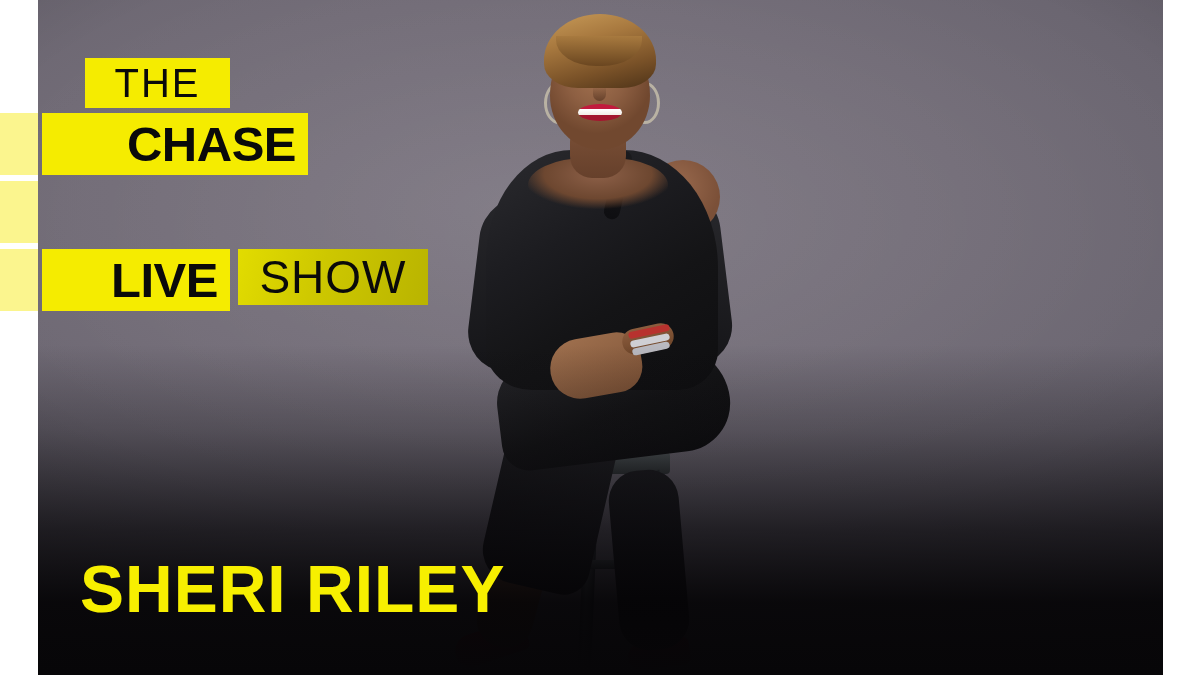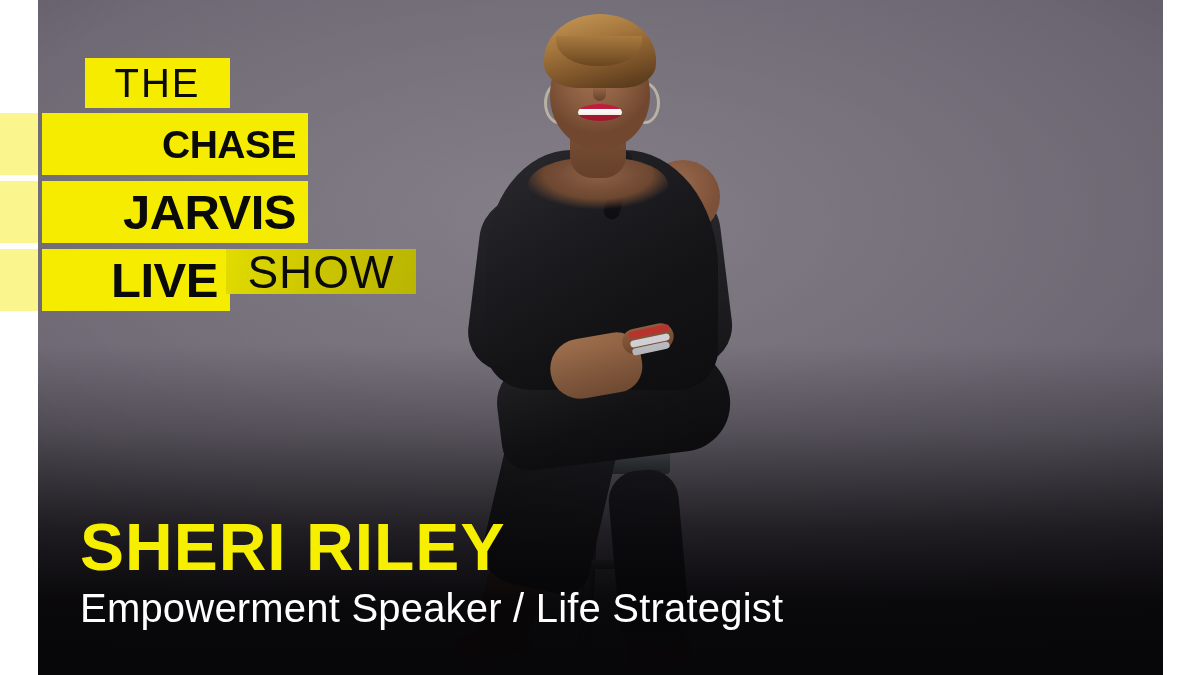--- a/index.html
+++ b/index.html
@@ -95,32 +95,32 @@
   .bar{position:absolute;display:flex;align-items:center;}
   .bar .txt{color:#0a0a0a;line-height:1;white-space:nowrap;text-align:center;}
 
   
   .ext{position:absolute;left:0;width:38px;background:#fbf58e;}
 
   #bar-the{left:85px;top:0;width:145px;height:50px;background:#f5ec00;justify-content:center;}
   #bar-the .txt{font-size:40px;font-weight:300;letter-spacing:2px;}
 
   #bar-chase{left:42px;top:55px;width:266px;height:62px;background:#f5ec00;justify-content:flex-end;padding-right:12px;box-sizing:border-box;}
-  #bar-chase .txt{font-size:39px;font-weight:700;letter-spacing:-.5px;}
+  #bar-chase .txt{font-size:49px;font-weight:700;letter-spacing:-.5px;}
   #ext-chase{top:55px;height:62px;}
 
   #bar-jarvis{left:42px;top:123px;width:266px;height:62px;background:#f5ec00;justify-content:flex-end;padding-right:12px;box-sizing:border-box;}
   #bar-jarvis .txt{font-size:49px;font-weight:700;letter-spacing:-.5px;}
   #ext-jarvis{top:123px;height:62px;}
 
   #bar-live{left:42px;top:191px;width:188px;height:62px;background:#f5ec00;justify-content:flex-end;padding-right:12px;box-sizing:border-box;}
   #bar-live .txt{font-size:49px;font-weight:700;letter-spacing:-.5px;}
   #ext-live{top:191px;height:62px;}
 
-  #bar-show{left:226px;top:191px;width:190px;height:45px;
+  #bar-show{left:238px;top:191px;width:190px;height:56px;
     background:linear-gradient(105deg,#e2dc00 0%,#cdc700 45%,#b9b400 100%);
     justify-content:center;}
   #bar-show .txt{font-size:46px;font-weight:300;letter-spacing:1px;}
 
   
   #titles{position:absolute;left:80px;bottom:46px;width:1000px;}
   #name{color:#f7ef00;font-size:66px;font-weight:700;letter-spacing:1px;line-height:1.02;margin:8px 0 6px 0;white-space:nowrap;}
   #role{color:#ffffff;font-size:40px;font-weight:400;letter-spacing:.2px;line-height:1.05;margin:0;white-space:nowrap;}
 </style>
 </head>
@@ -178,29 +178,25 @@
     <div class="ext" id="ext-chase"></div>
     <div class="ext" id="ext-jarvis"></div>
     <div class="ext" id="ext-live"></div>
 
     <div class="bar" id="bar-the">
       <span class="txt">THE</span>
     </div>
     <div class="bar" id="bar-chase">
       <span class="txt">CHASE</span>
     </div>
-    <div class="bar" id="bar-jarvis">
-      <span class="txt">JARVIS</span>
-    </div>
     <div class="bar" id="bar-live">
       <span class="txt">LIVE</span>
     </div>
     <div class="bar" id="bar-show">
       <span class="txt">SHOW</span>
     </div>
   </div>
 
   <div id="titles">
     <h1 id="name">SHERI RILEY</h1>
-    <p id="role">Empowerment Speaker / Life Strategist</p>
   </div>
 
 </div>
 
 </body></html>

